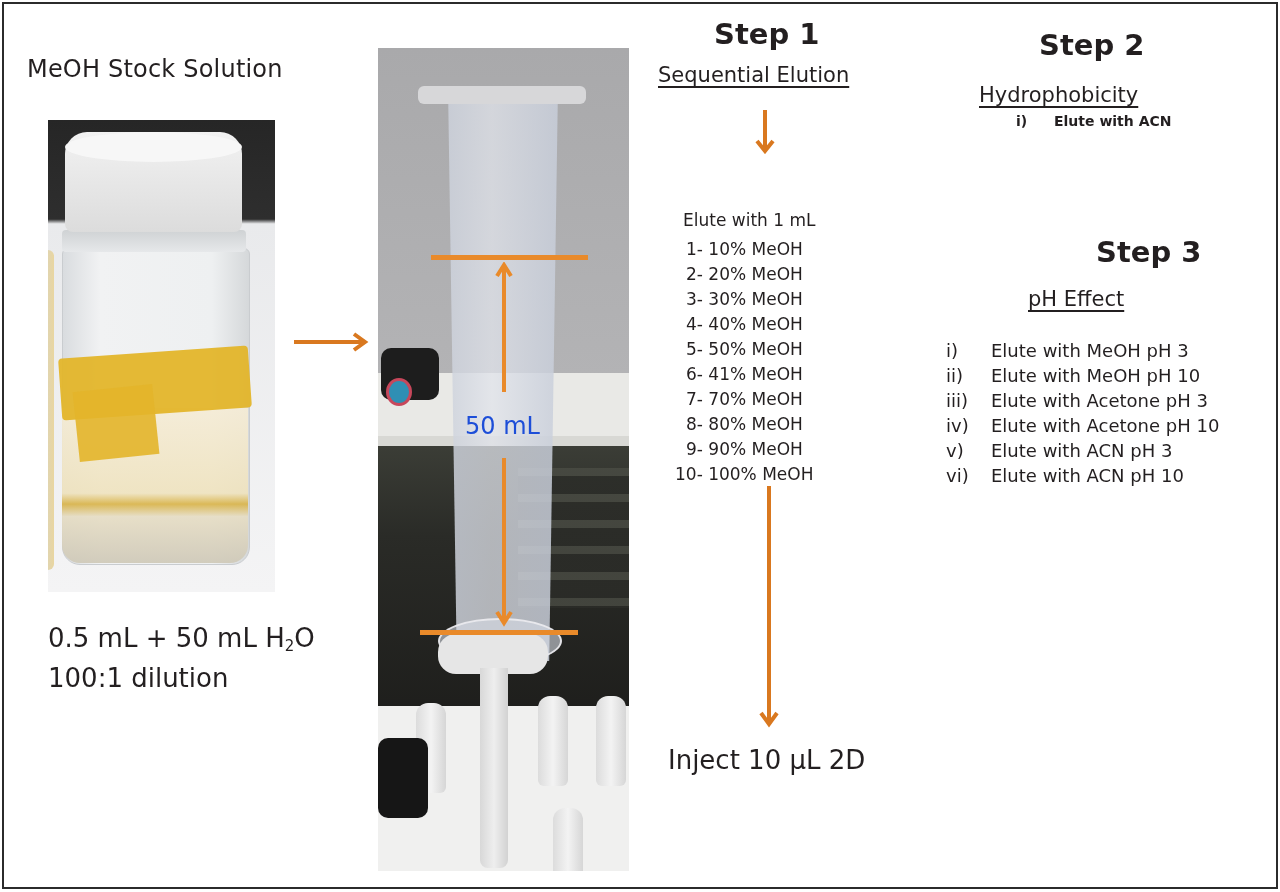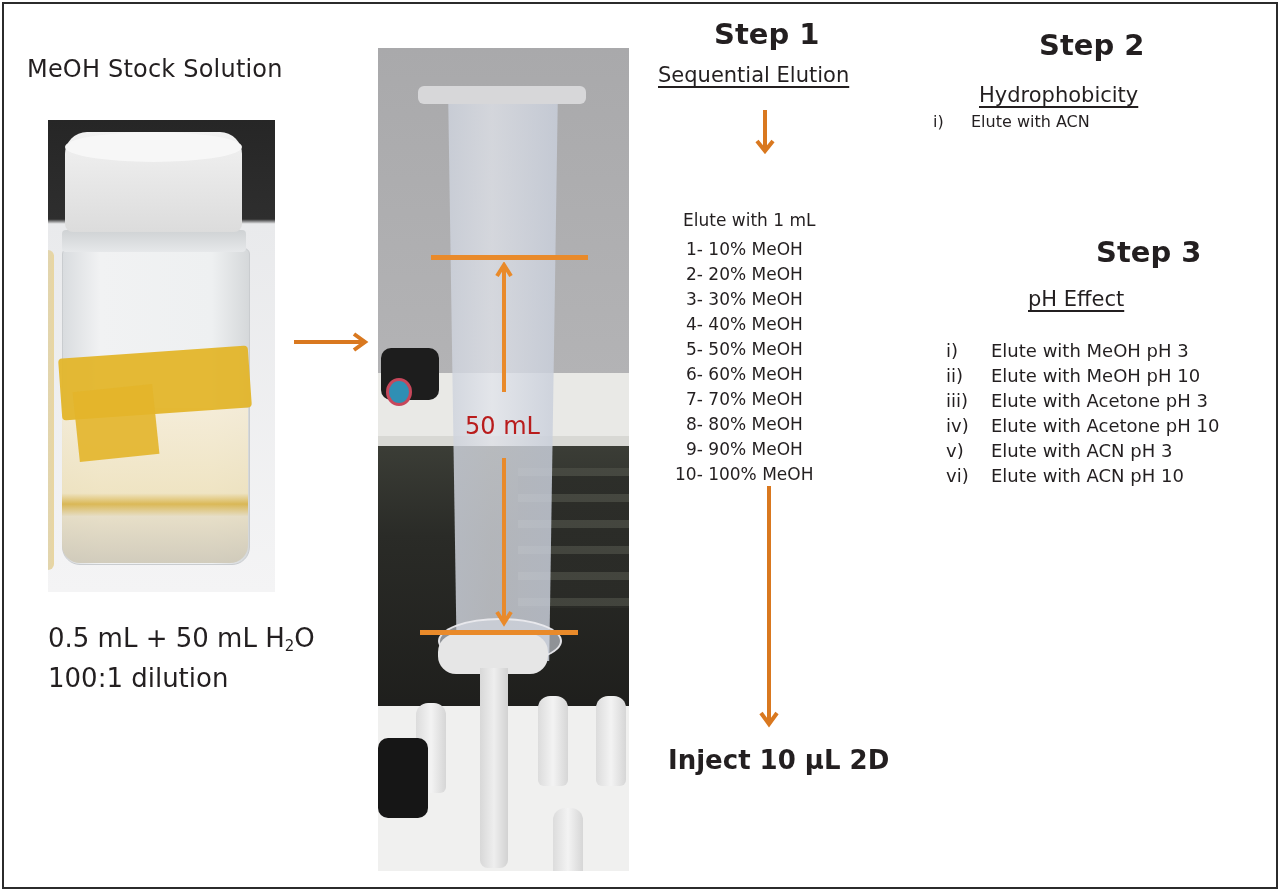--- a/index.html
+++ b/index.html
@@ -51,35 +51,35 @@
   .column { position: absolute; left: 70px; top: 38px; width: 110px; height: 575px;
             background: linear-gradient(90deg, rgba(205,210,220,0.85), rgba(225,228,235,0.75) 40%, rgba(200,206,218,0.85));
             clip-path: polygon(0 0, 100% 0, 92% 100%, 8% 100%); }
   .column-rim { position: absolute; left: 40px; top: 38px; width: 168px; height: 18px; background: #d7d7d9; border-radius: 6px; }
   .column-base { position: absolute; left: 60px; top: 570px; width: 120px; height: 42px;
                  border: 2px solid rgba(235,235,238,0.9); border-radius: 50%; background: rgba(215,220,230,0.6); }
   .stopcock { position: absolute; left: 60px; top: 586px; width: 110px; height: 40px; background: #e6e6e6; border-radius: 18px; }
   .stem { position: absolute; left: 102px; top: 620px; width: 28px; height: 200px;
           background: linear-gradient(90deg,#d8d8d8,#eeeeee,#d2d2d2); border-radius: 0 0 8px 8px; }
   .orange-line { position: absolute; height: 5px; background: #e98a2a; }
-  .label-50 { left: 465px; top: 412px; font-size: 24px; color: #b91c1c; }
+  .label-50 { left: 465px; top: 412px; font-size: 24px; color: #1d4ed8; }
   
   .step-title { font-weight: bold; font-size: 29px; }
   .step1-title { left: 714px; top: 17px; }
   .step-sub { font-size: 21px; text-decoration: underline; text-underline-offset: 4px; text-decoration-thickness: 2px; }
   .step1-sub { left: 658px; top: 63px; }
   .step1-list { left: 675px; top: 174px; font-size: 17px; line-height: 25px; margin-top: 34px; }
   .step1-list .head { padding-left: 8px; margin-bottom: 4px; }
   .step1-list .item { padding-left: 11px; }
   .step1-list .item.last { padding-left: 0; }
-  .inject { left: 668px; top: 745px; font-size: 26px; font-weight: bold; }
+  .inject { left: 668px; top: 745px; font-size: 26px; }
   
   .step2-title { left: 1039px; top: 28px; }
   .step2-sub { left: 979px; top: 63px; margin-top: 20px; }
-  .step2-list { left: 933px; top: 109px; font-size: 16px; line-height: 25px; }
+  .step2-list { left: 1016px; top: 109px; font-size: 14px; line-height: 25px; font-weight: bold; }
   .roman { display: inline-block; width: 38px; }
   
   .step3-title { left: 1049px; top: 235px; margin-left: 47px; }
   .step3-sub { left: 1028px; top: 287px; }
   .step3-list { left: 946px; top: 338px; font-size: 18px; line-height: 25px; }
   .step3-list .roman { width: 45px; }
 </style>
 </head>
 <body>
 
@@ -144,21 +144,21 @@
   <line x1="11" y1="0" x2="11" y2="40" stroke="#d9781f" stroke-width="4"></line>
   <polyline points="3,31 11,41 19,31" fill="none" stroke="#d9781f" stroke-width="4"></polyline>
 </svg>
 <div class="abs step1-list">
   <div class="head">Elute with 1 mL</div>
   <div class="item">1- 10% MeOH</div>
   <div class="item">2- 20% MeOH</div>
   <div class="item">3- 30% MeOH</div>
   <div class="item">4- 40% MeOH</div>
   <div class="item">5- 50% MeOH</div>
-  <div class="item">6- 60% MeOH</div>
+  <div class="item">6- 41% MeOH</div>
   <div class="item">7- 70% MeOH</div>
   <div class="item">8- 80% MeOH</div>
   <div class="item">9- 90% MeOH</div>
   <div class="item last">10- 100% MeOH</div>
 </div>
 <svg class="abs" style="left:758px;top:486px;width:22px;height:242px;" viewBox="0 0 22 242">
   <line x1="11" y1="0" x2="11" y2="236" stroke="#d9781f" stroke-width="4"></line>
   <polyline points="3,227 11,238 19,227" fill="none" stroke="#d9781f" stroke-width="4"></polyline>
 </svg>
 <div class="abs inject">Inject 10 μL 2D</div>

